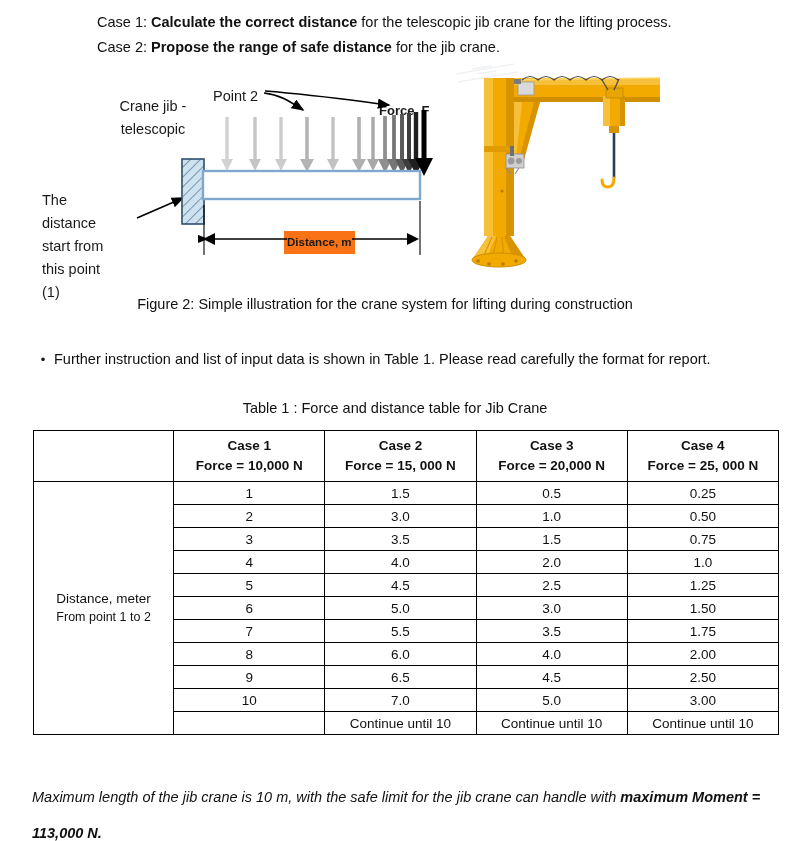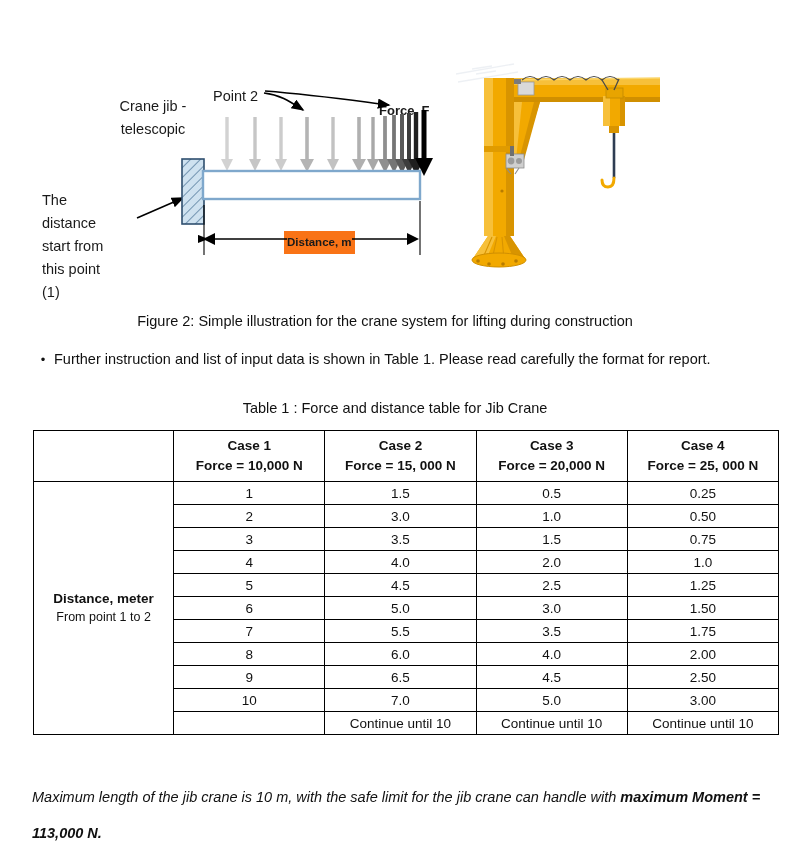--- a/index.html
+++ b/index.html
@@ -94,21 +94,21 @@
     height: 240px;
     overflow: hidden;
     background: #ffffff;
   }
   .crane-svg { display: block; }
 
   
   .fig-caption {
     position: absolute;
     left: 0;
-    top: 313px;
+    top: 296px;
     width: 770px;
     text-align: center;
     font-size: 14.5px;
   }
   .bullet-row {
     position: absolute;
     left: 32px;
     top: 347px;
     width: 730px;
     font-size: 14.5px;
@@ -162,21 +162,21 @@
   }
   .col-label { width: 140px; }
   .col-case  { width: 151px; }
 
   td.label-cell {
     text-align: left;
     vertical-align: top;
     padding: 4px 0 0 6px;
     line-height: 19px;
   }
-  .label-cell .l1 { font-weight: bold; font-size: 13.5px; display: block; }
+  .label-cell .l1 { font-weight: normal; font-size: 13.5px; display: block; }
   .label-cell .l2 { font-weight: normal; font-size: 12.5px; display: block; }
 
   .hdr-line1 { display: block; }
   .hdr-line2 { display: block; }
 
   
   .bottom-note {
     position: absolute;
     left: 32px;
     top: 779px;
@@ -184,20 +184,26 @@
     font-size: 14.5px;
     line-height: 36px;
     font-style: italic;
   }
   .bottom-note b { font-weight: bold; }
 </style>
 </head>
 <body>
 
 <div class="case-block">
+  <div class="case-line">
+    <span>Case 1: </span><b>Calculate the correct distance</b><span> for the telescopic jib crane for the lifting process.</span>
+  </div>
+  <div class="case-line">
+    <span>Case 2: </span><b>Propose the range of safe distance</b><span> for the jib crane.</span>
+  </div>
 </div>
 
 <div class="figure">
 
   <div class="lbl lbl-crane-jib">Crane jib - telescopic</div>
   <div class="lbl lbl-left-note">The distance start from this point (1)</div>
   <div class="lbl lbl-point2">Point 2</div>
   <div class="lbl lbl-force">Force, F</div>
   <div class="lbl lbl-distance">Distance, m</div>
 

